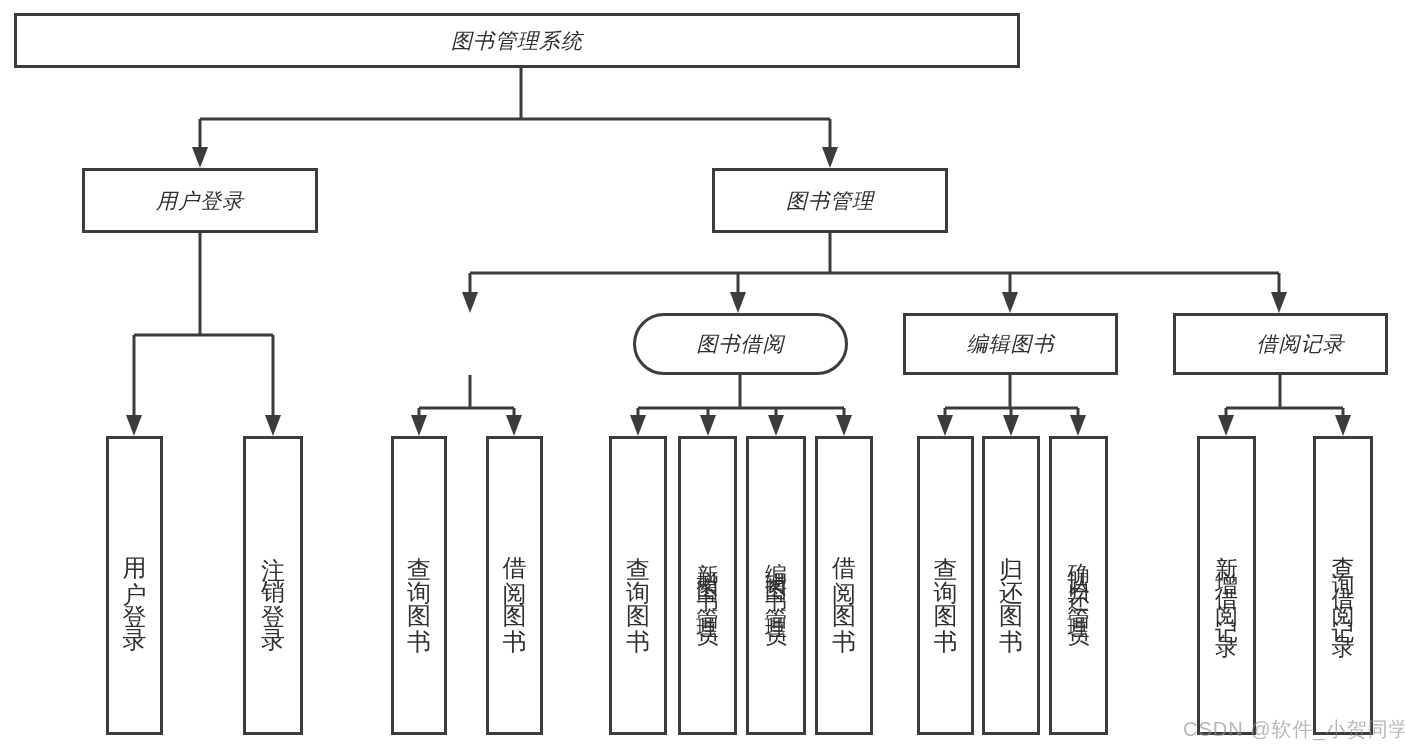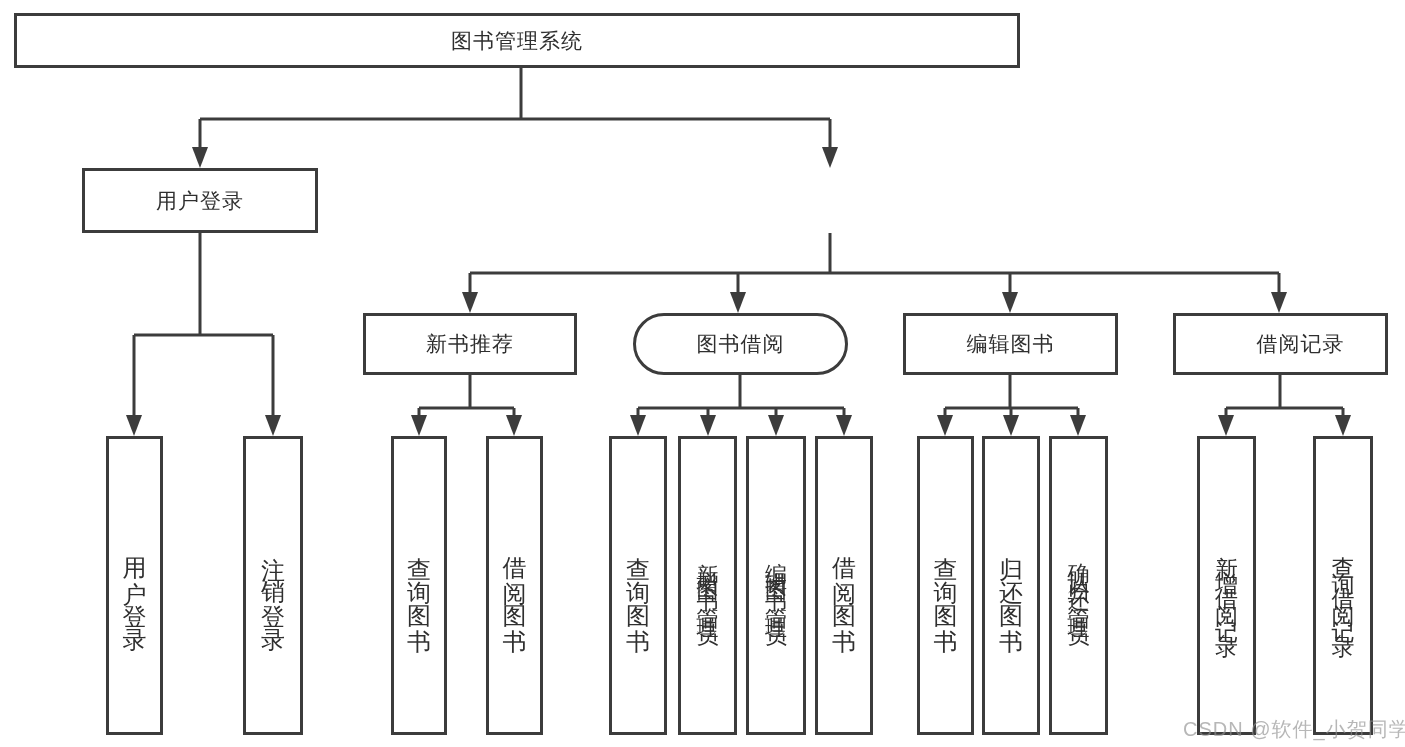--- a/index.html
+++ b/index.html
@@ -38,20 +38,21 @@
     display: flex;
     align-items: center;
     justify-content: center;
     color: #2f2f2f;
     text-align: center;
   }
   .h-node {
     font-size: 21px;
     letter-spacing: 1px;
     white-space: nowrap;
+    font-style: italic;
   }
   .v-node {
     writing-mode: vertical-rl;
     line-height: 1;
     white-space: nowrap;
   }
   .ls-4 { font-size: 24px; letter-spacing: 24px; }
   .ls-6 { font-size: 23px; letter-spacing: 16px; }
   .ls-9 { font-size: 22px; letter-spacing: 9px;  }
   #watermark {
@@ -116,22 +117,22 @@
     <g>
       <path d="M1280,375 V408 M1226,408 H1343 M1226,408 V420 M1343,408 V420"></path>
       <polygon points="1218,415 1234,415 1226,436"></polygon>
       <polygon points="1335,415 1351,415 1343,436"></polygon>
     </g>
   </svg>
 
   <div class="node h-node" style="left:14px; top:13px; width:1006px; height:55px;">图书管理系统</div>
 
   <div class="node h-node" style="left:82px; top:168px; width:236px; height:65px;">用户登录</div>
+  <div class="node h-node" style="left:712px; top:168px; width:236px; height:65px;">图书管理</div>
 
-  <div class="node h-node" style="left:363px; top:313px; width:214px; height:62px;">新书推荐</div>
   <div class="node h-node" style="left:633px; top:313px; width:215px; height:62px;border-radius:31px;">图书借阅</div>
   <div class="node h-node" style="left:903px; top:313px; width:215px; height:62px;">编辑图书</div>
   <div class="node h-node" style="left:1173px; top:313px; width:215px; height:62px;padding-left:40px;">借阅记录</div>
 
   <div class="node v-node ls-4" style="left:106px; top:436px; width:57px; height:299px;">用户登录</div>
   <div class="node v-node ls-4" style="left:243px; top:436px; width:60px; height:299px;">注销登录</div>
 
   <div class="node v-node ls-4" style="left:391px; top:436px; width:56px; height:299px;">查询图书</div>
   <div class="node v-node ls-4" style="left:486px; top:436px; width:57px; height:299px;">借阅图书</div>
 

